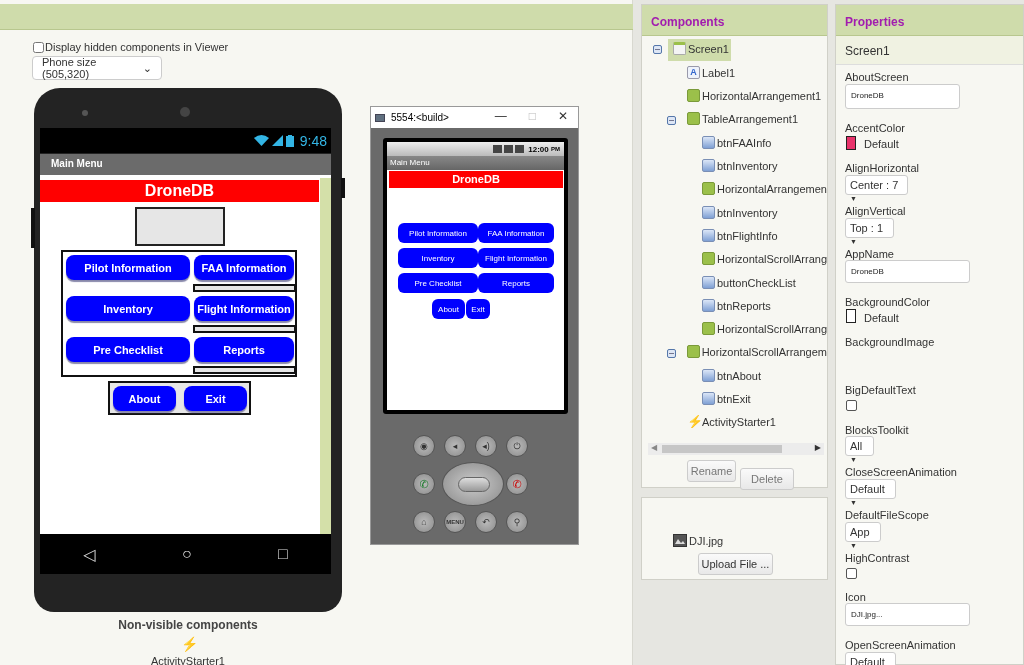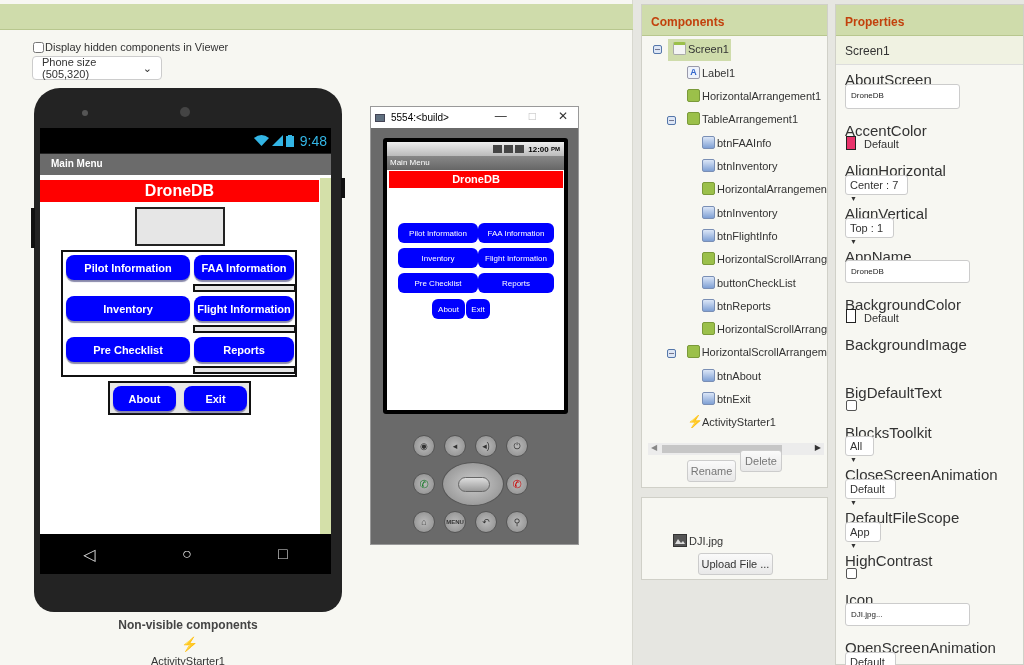--- a/index.html
+++ b/index.html
@@ -38,41 +38,41 @@
 .emu-status{position:absolute;left:0;top:0;width:177px;height:14px;background:linear-gradient(#eee,#bbb);font-size:8px;font-weight:bold;color:#000;display:flex;justify-content:flex-end;align-items:center;padding-right:4px}
 .emu-status .sb{width:9px;height:8px;background:#444;margin-right:2px}
 .emu-titlebar{position:absolute;left:0;top:14px;width:177px;height:14px;background:linear-gradient(#888,#666);color:#fff;font-size:8px;padding:2px 3px}
 .emu-lbl{position:absolute;left:2px;top:29px;width:174px;height:17px;background:#f00;color:#fff;font-weight:bold;font-size:11px;text-align:center;line-height:17px}
 .ebtn{position:absolute;background:#0000ff;color:#fff;font-size:8px;border-radius:6px;display:flex;align-items:center;justify-content:center}
 .emu-keys{position:absolute;left:0;top:320px;width:207px;height:117px}
 .key{position:absolute;width:22px;height:22px;border-radius:50%;background:radial-gradient(#bbb,#8a8a8a);border:1px solid #555;display:flex;align-items:center;justify-content:center;font-size:9px;color:#333}
 .dpad{position:absolute;left:71px;top:35px;width:62px;height:44px;border-radius:50%/50%;background:radial-gradient(#ccc,#888);border:1px solid #555}
 .dpad .center{position:absolute;left:15px;top:14px;width:32px;height:15px;border-radius:8px;background:linear-gradient(#ddd,#999);border:1px solid #666}
 .panel{position:absolute;background:#f7f7f2;border:1px solid #d0d0c8}
-.panel-head{height:31px;background:#cfdcab;border-bottom:1px solid #b8c78e;font-weight:bold;font-size:12px;color:#c2410c;padding:10px 9px}
+.panel-head{height:31px;background:#cfdcab;border-bottom:1px solid #b8c78e;font-weight:bold;font-size:12px;color:#a21caf;padding:10px 9px}
 .comp{left:641px;top:4px;width:187px;height:484px}
 .tree-item{position:absolute;display:flex;align-items:center;font-size:11px;color:#333;white-space:nowrap;overflow:hidden}
 .tree-toggle{position:absolute;width:9px;height:9px;border:1px solid #5577aa;border-radius:2px;background:#dde6f5;font-size:9px;line-height:6px;text-align:center;color:#335}
 .ico{display:inline-block;width:13px;height:13px;margin-right:2px;border-radius:2px}
 .ico-screen{background:#f4f4f4;border:1px solid #aaa;border-top:3px solid #9bc04a}
 .ico-label{background:#eef2fb;border:1px solid #99a;color:#3366cc;font-size:9px;font-weight:bold;text-align:center;line-height:11px}
 .ico-harr{background:#9bc04a;border:1px solid #7a9a3a}
 .ico-table{background:#9bc04a;border:1px solid #7a9a3a}
 .ico-btn{background:linear-gradient(#dbe6f7,#7fa0d4);border:1px solid #7a8fb5}
 .ico-bolt{color:#f0a030;font-size:13px;width:13px;text-align:center;line-height:13px}
 .screen1-hl{position:absolute;left:26px;top:34px;width:63px;height:22px;background:#cfdcab}
 .hscroll{position:absolute;left:6px;top:438px;width:176px;height:12px;background:#ececec}
 .hscroll .thumb{position:absolute;left:14px;top:2px;width:120px;height:8px;background:#c6c6c6}
 .hscroll .la{position:absolute;left:3px;top:0;font-size:8px;color:#888}
 .hscroll .ra{position:absolute;right:3px;top:0;font-size:8px;color:#333}
 .gbtn{position:absolute;height:22px;border:1px solid #ccc;border-radius:3px;background:linear-gradient(#fafafa,#e8e8e8);font-size:11px;color:#777;display:flex;align-items:center;justify-content:center}
 .media{left:641px;top:497px;width:187px;height:83px}
 .props{left:835px;top:4px;width:189px;height:661px}
 .props-sub{height:29px;background:#f0f2e2;border-bottom:1px solid #ddd;font-size:12px;color:#333;padding:8px 9px}
-.prop{position:absolute;left:9px;font-size:15px;color:#333}
+.prop{position:absolute;left:9px;font-size:11px;color:#333}
 .prop-input{position:absolute;left:9px;height:23px;border:1px solid #ccc;border-radius:3px;background:#fff;font-size:8px;padding:6px 5px;color:#222}
 .prop-select{position:absolute;left:9px;height:20px;border:1px solid #ccc;border-radius:3px;background:#fff;font-size:11px;padding:3px 4px;color:#333}
 .prop-chk{position:absolute;left:10px;width:11px;height:11px;border:1px solid #555;border-radius:2px;background:#fff}
 .swatch{position:absolute;left:10px;width:10px;height:14px;border:1px solid #222}
 .swlbl{position:absolute;left:28px;font-size:11px}
 </style>
 </head>
 <body>
 
 <div class="viewer">
@@ -267,21 +267,21 @@
       <span class="ico ico-bolt">⚡</span>
       <span>ActivityStarter1</span>
     </div>
 
   <div class="hscroll">
     <span class="la">◀</span>
     <div class="thumb"></div>
     <span class="ra">▶</span>
   </div>
   <div class="gbtn" style="left:45px;top:455px;width:49px">Rename</div>
-  <div class="gbtn" style="left:98px;top:445px;width:42px">Delete</div>
+  <div class="gbtn" style="left:98px;top:463px;width:54px">Delete</div>
 </div>
 
 <div class="panel media">
   <div class="tree-item" style="left:31px;top:36px">
     <svg width="14" height="13" viewBox="0 0 14 13" style="margin-right:2px">
         <rect x="0.5" y="0.5" width="13" height="12" fill="#555" stroke="#333"></rect>
         <path d="M2 10 L5 5 L8 9 L10 7 L12 10 Z" fill="#ddd"></path>
       </svg>
     <span>DJI.jpg</span>
   </div>

